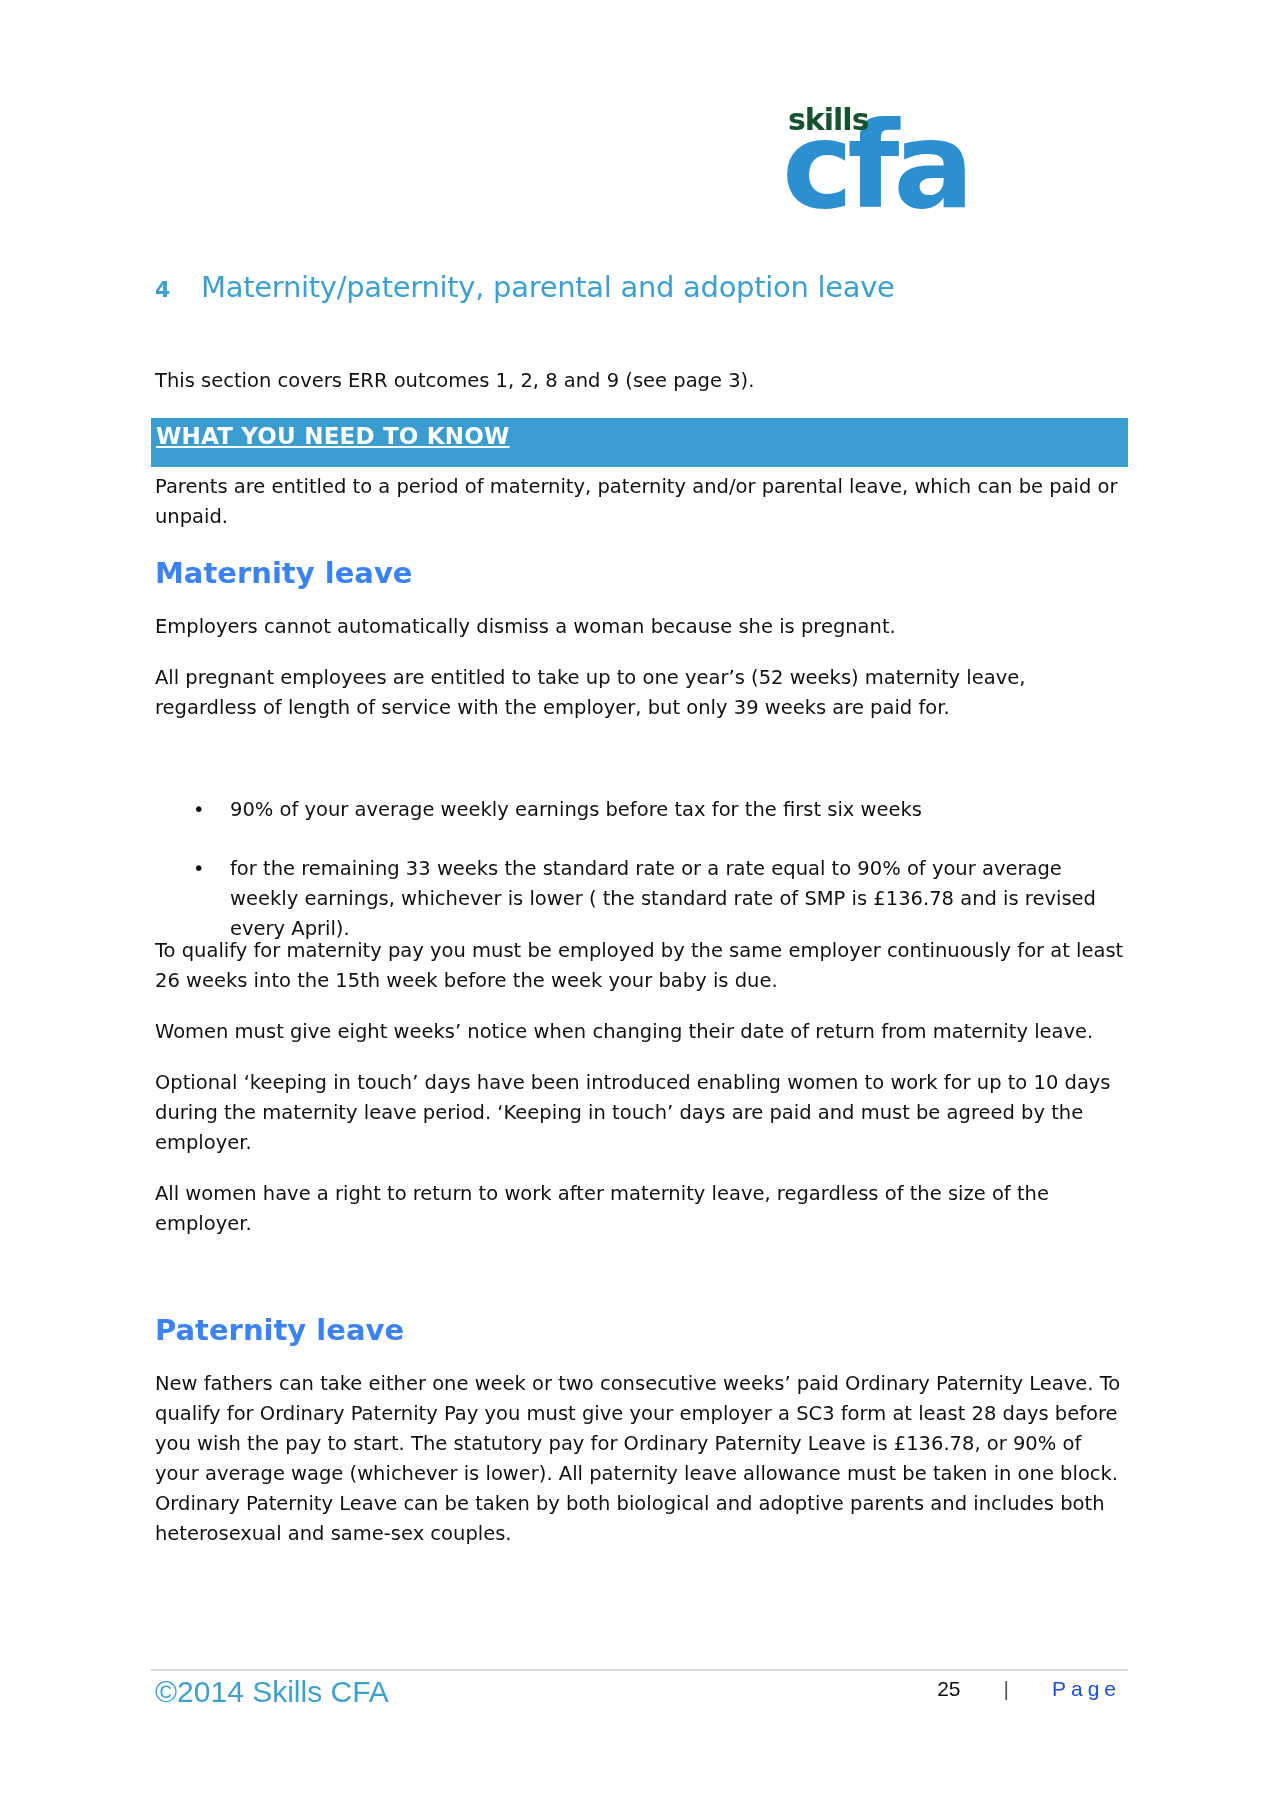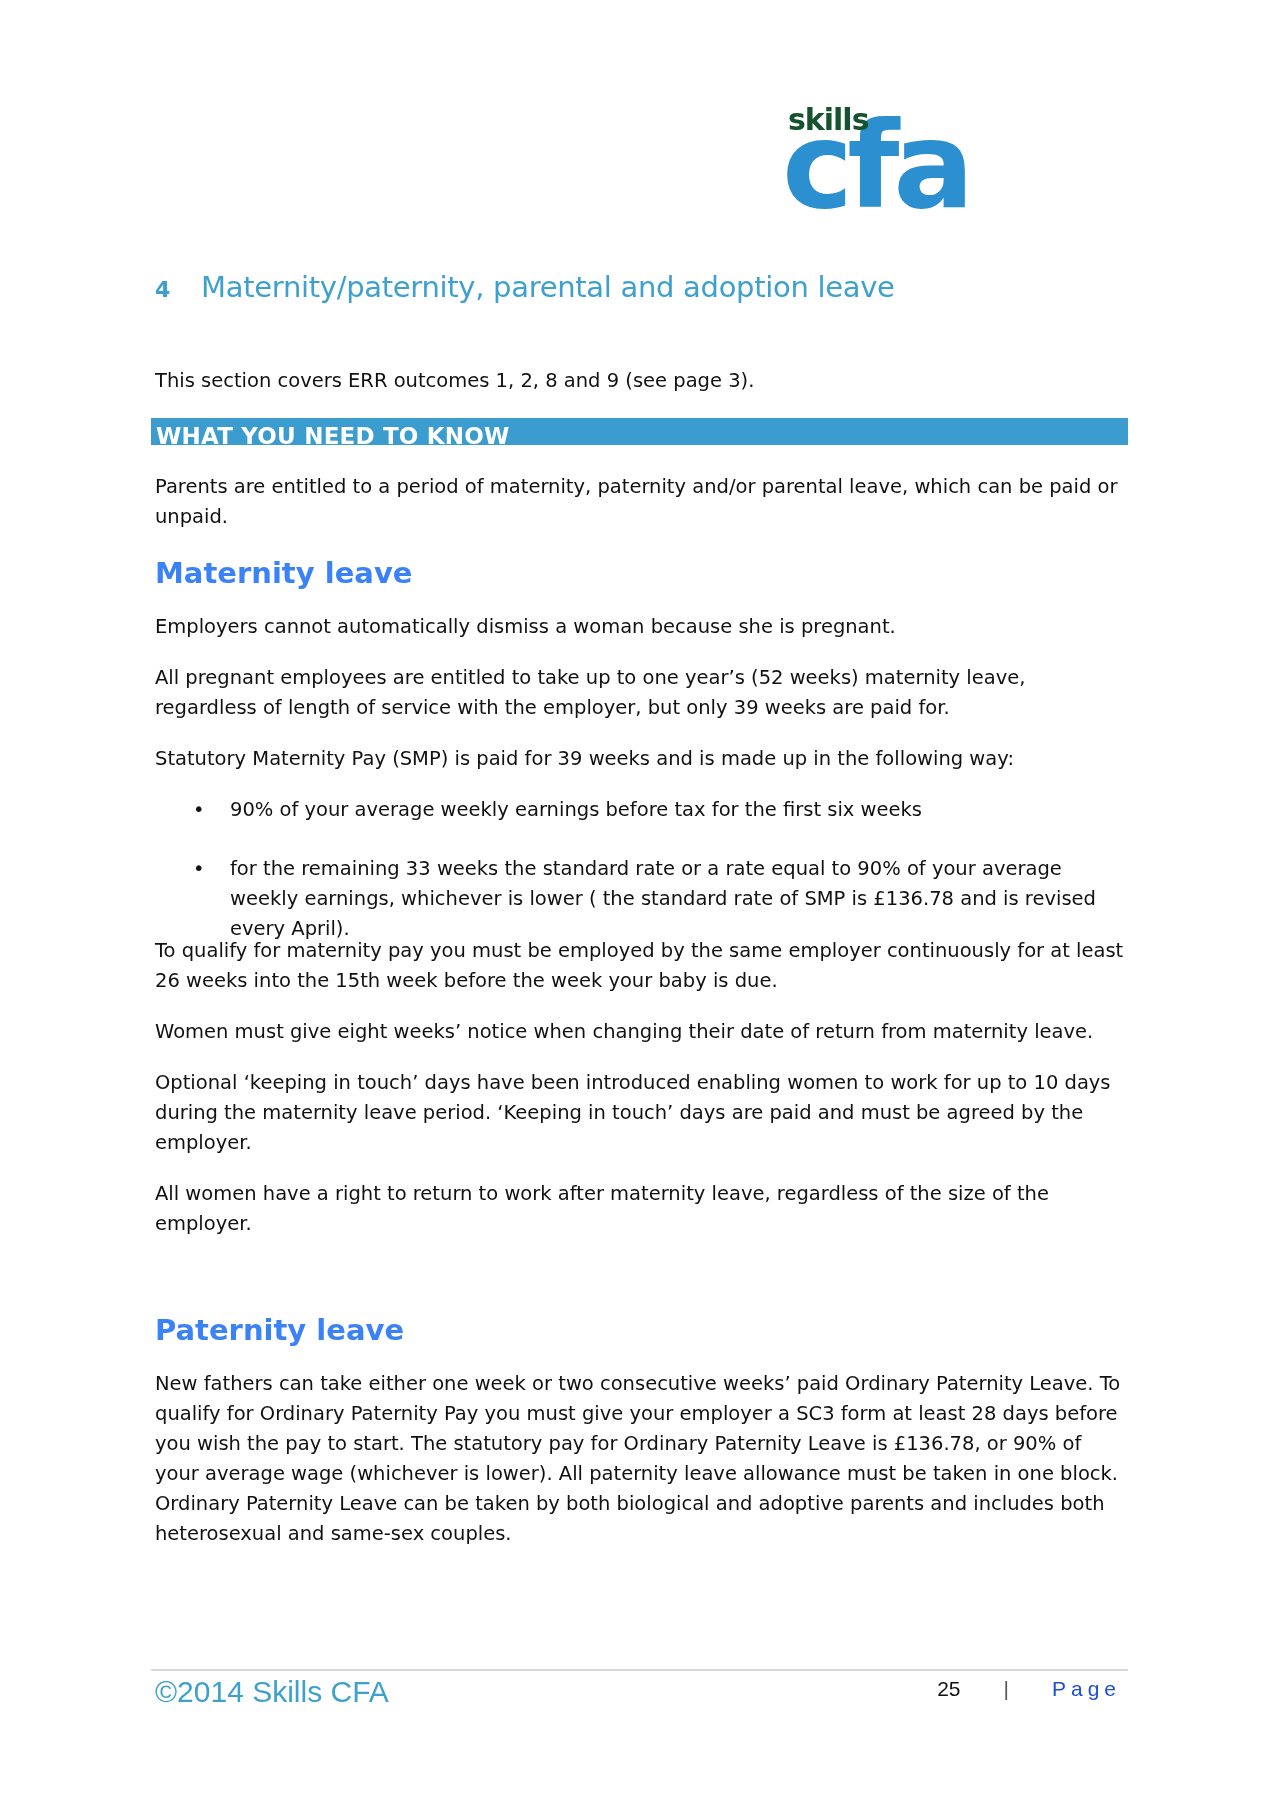--- a/index.html
+++ b/index.html
@@ -28,21 +28,21 @@
     color: #3ea0cd;
   }
   .section-number { font-weight: bold; font-size: 22px; width: 46px; }
   .section-title { font-size: 29px; letter-spacing: -0.3px; }
 
   .text {
     position: absolute; left: 155px; width: 970px;
     font-size: 19.5px; line-height: 30px; color: #111;
   }
   .banner {
-    position: absolute; left: 151px; top: 418px; width: 977px; height: 27px;
+    position: absolute; left: 151px; top: 418px; width: 977px; height: 49px;
     background: #3b9ccf; color: #ffffff; font-weight: bold; font-size: 23px;
     line-height: 36px; padding-left: 5px; box-sizing: border-box; letter-spacing: 0.2px; text-decoration: underline;
   }
   .subheading {
     position: absolute; left: 155px; font-weight: bold; font-size: 29px; color: #3b82f6;
   }
   .bullet {
     position: absolute; left: 155px; width: 980px; font-size: 19.5px; line-height: 30px;
   }
   .bullet .dot { position: absolute; left: 38px; top: 0; }
@@ -82,21 +82,20 @@
   <div class="text" style="top:366px;">This section covers ERR outcomes 1, 2, 8 and 9 (see page 3).</div>
 
   <div class="banner">WHAT YOU NEED TO KNOW</div>
 
   <div class="text" style="top:472px;">Parents are entitled to a period of maternity, paternity and/or parental leave, which can be paid or unpaid.</div>
 
   <div class="subheading" style="top:556px;">Maternity leave</div>
 
   <div class="text" style="top:612px;">Employers cannot automatically dismiss a woman because she is pregnant.</div>
   <div class="text" style="top:663px;">All pregnant employees are entitled to take up to one year’s (52 weeks) maternity leave, regardless of length of service with the employer, but only 39 weeks are paid for.</div>
-  <div class="text" style="top:744px;">Statutory Maternity Pay (SMP) is paid for 39 weeks and is made up in the following way:</div>
 
   <div class="bullet" style="top:795px;">
     <span class="dot">•</span>
     <span class="btext">90% of your average weekly earnings before tax for the first six weeks</span>
   </div>
   <div class="bullet" style="top:854px;">
     <span class="dot">•</span>
     <span class="btext">for the remaining 33 weeks the standard rate or a rate equal to 90% of your average weekly earnings, whichever is lower ( the standard rate of SMP is £136.78 and is revised every April).</span>
   </div>
 

